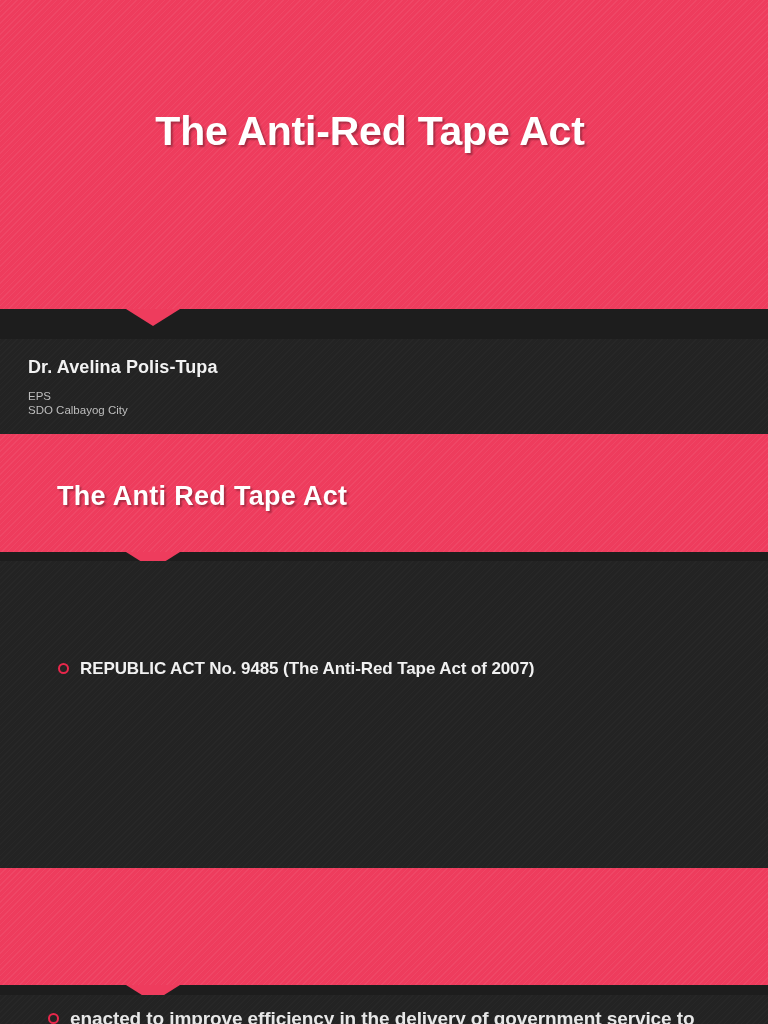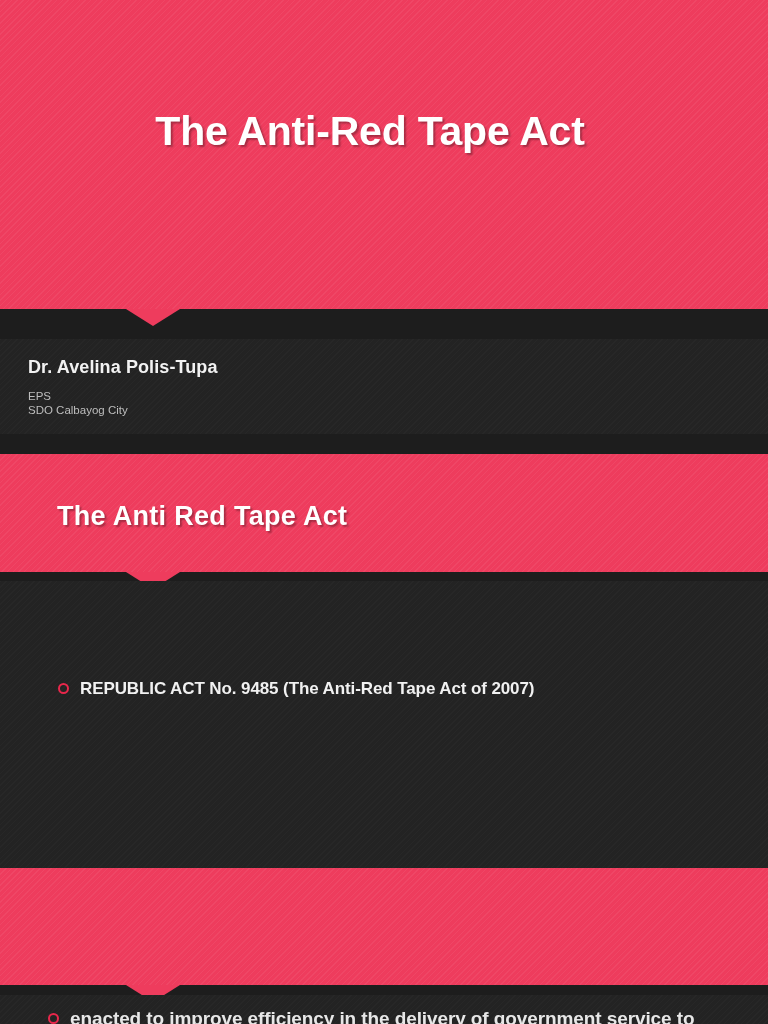--- a/index.html
+++ b/index.html
@@ -113,21 +113,21 @@
   }
   .author-line-2 {
     position: absolute;
     left: 28px;
     top: 65px;
     color: #bdbdbd;
     font-size: 11.5px;
   }
 
   
-  #slide-2 { top: 454px; height: 434px; }
+  #slide-2 { top: 434px; height: 434px; }
 
   .head-band {
     position: absolute;
     left: 0; top: 0;
     width: 768px;
     height: 118px;
   }
   .head-title {
     position: absolute;
     left: 57px;

